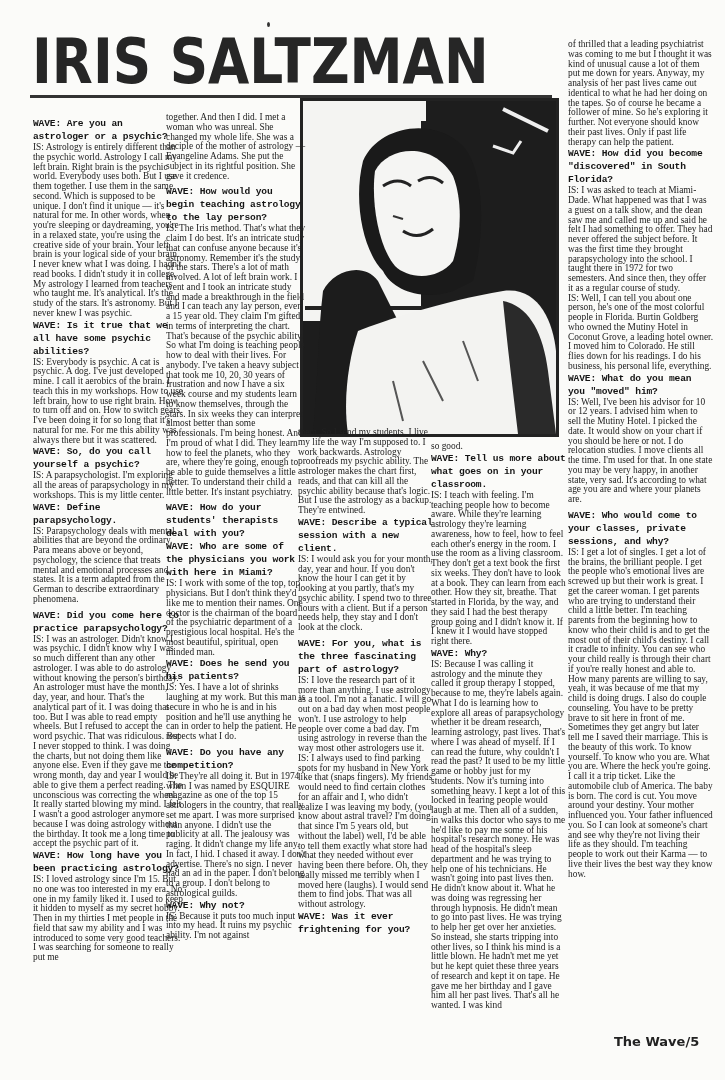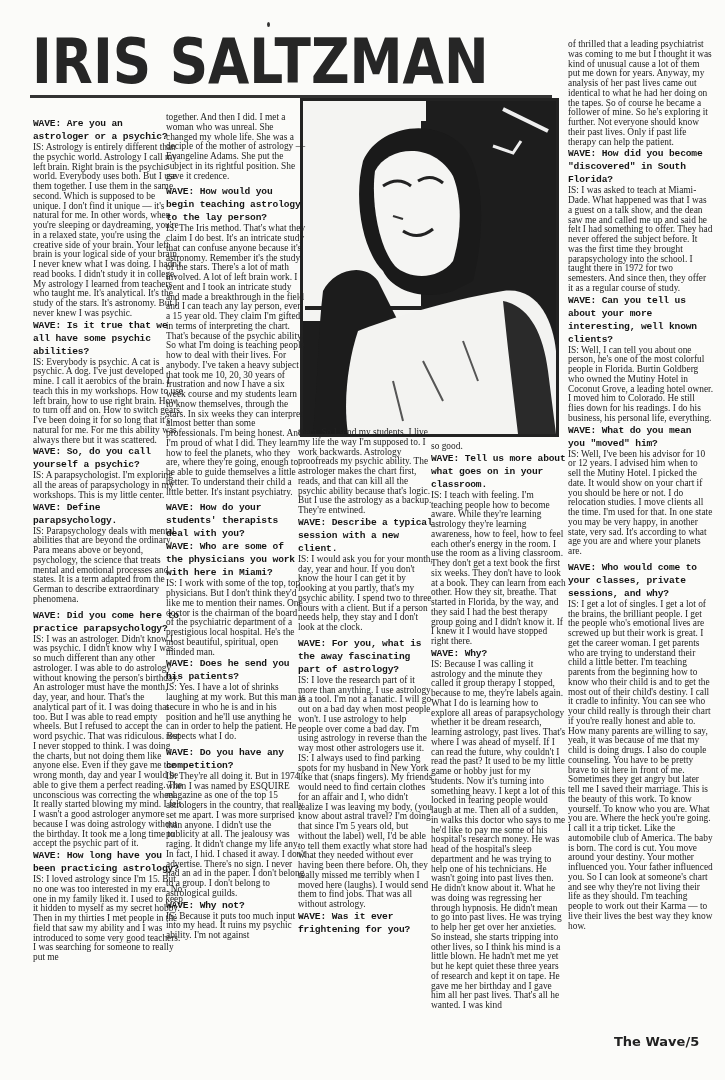--- a/index.html
+++ b/index.html
@@ -73,39 +73,38 @@
   <p class="q gap">WAVE: Do you have any competition?</p>
   <p>IS: They're all doing it. But in 1974 when I was named by ESQUIRE magazine as one of the top 15 astrologers in the country, that really set me apart. I was more surprised than anyone. I didn't use the publicity at all. The jealousy was raging. It didn't change my life any. In fact, I hid. I chased it away. I don't advertise. There's no sign. I never had an ad in the paper. I don't belong to a group. I don't belong to astrological guilds.</p>
   <p class="q">WAVE: Why not?</p>
   <p>IS: Because it puts too much input into my head. It ruins my psychic ability. I'm not against</p>
 </div>
 
 <div class="col" id="c3">
   <p>them. So I send my students. I live my life the way I'm supposed to. I work backwards. Astrology proofreads my psychic ability. The astrologer makes the chart first, reads, and that can kill all the psychic ability because that's logic. But I use the astrology as a backup. They're entwined.</p>
   <p class="q">WAVE: Describe a typical session with a new client.</p>
   <p>IS: I would ask you for your month, day, year and hour. If you don't know the hour I can get it by looking at you partly, that's my psychic ability. I spend two to three hours with a client. But if a person needs help, they stay and I don't look at the clock.</p>
-  <p class="q gap">WAVE: For you, what is the away fascinating part of astrology?</p>
+  <p class="q gap">WAVE: For you, what is the three fascinating part of astrology?</p>
   <p>IS: I love the research part of it more than anything. I use astrology as a tool. I'm not a fanatic. I will go out on a bad day when most people won't. I use astrology to help people over come a bad day. I'm using astrology in reverse than the way most other astrologers use it.</p>
   <p>IS: I always used to find parking spots for my husband in New York like that (snaps fingers). My friends would need to find certain clothes for an affair and I, who didn't realize I was leaving my body, (you know about astral travel? I'm doing that since I'm 5 years old, but without the label) well, I'd be able to tell them exactly what store had what they needed without ever having been there before. Oh, they really missed me terribly when I moved here (laughs). I would send them to find jobs. That was all without astrology.</p>
   <p class="q">WAVE: Was it ever frightening for you?</p>
 </div>
 
 <div class="col" id="c4">
   <p>so good.</p>
   <p class="q">WAVE: Tell us more about what goes on in your classroom.</p>
   <p>IS: I teach with feeling. I'm teaching people how to become aware. While they're learning astrology they're learning awareness, how to feel, how to feel each other's energy in the room. I use the room as a living classroom. They don't get a text book the first six weeks. They don't have to look at a book. They can learn from each other. How they sit, breathe. That started in Florida, by the way, and they said I had the best therapy group going and I didn't know it. If I knew it I would have stopped right there.</p>
   <p class="q">WAVE: Why?</p>
   <p>IS: Because I was calling it astrology and the minute they called it group therapy I stopped, because to me, they're labels again. What I do is learning how to explore all areas of parapsychology whether it be dream research, learning astrology, past lives. That's where I was ahead of myself. If I can read the future, why couldn't I read the past? It used to be my little game or hobby just for my students. Now it's turning into something heavy. I kept a lot of this locked in fearing people would laugh at me. Then all of a sudden, in walks this doctor who says to me he'd like to pay me some of his hospital's research money. He was head of the hospital's sleep department and he was trying to help one of his technicians. He wasn't going into past lives then. He didn't know about it. What he was doing was regressing her through hypnosis. He didn't mean to go into past lives. He was trying to help her get over her anxieties. So instead, she starts tripping into other lives, so I think his mind is a little blown. He hadn't met me yet but he kept quiet these three years of research and kept it on tape. He gave me her birthday and I gave him all her past lives. That's all he wanted. I was kind</p>
 </div>
 
 <div class="col" id="c5">
   <p>of thrilled that a leading psychiatrist was coming to me but I thought it was kind of unusual cause a lot of them put me down for years. Anyway, my analysis of her past lives came out identical to what he had her doing on the tapes. So of course he became a follower of mine. So he's exploring it further. Not everyone should know their past lives. Only if past life therapy can help the patient.</p>
   <p class="q">WAVE: How did you become "discovered" in South Florida?</p>
   <p>IS: I was asked to teach at Miami-Dade. What happened was that I was a guest on a talk show, and the dean saw me and called me up and said he felt I had something to offer. They had never offered the subject before. It was the first time they brought parapsychology into the school. I taught there in 1972 for two semesters. And since then, they offer it as a regular course of study.</p>
-  <p class="q">WAVE: Can you tell us about your more interesting, well known clients?</p>
   <p>IS: Well, I can tell you about one person, he's one of the most colorful people in Florida. Burtin Goldberg who owned the Mutiny Hotel in Coconut Grove, a leading hotel owner. I moved him to Colorado. He still flies down for his readings. I do his business, his personal life, everything.</p>
   <p class="q">WAVE: What do you mean you "moved" him?</p>
   <p>IS: Well, I've been his advisor for 10 or 12 years. I advised him when to sell the Mutiny Hotel. I picked the date. It would show on your chart if you should be here or not. I do relocation studies. I move clients all the time. I'm used for that. In one state you may be very happy, in another state, very sad. It's according to what age you are and where your planets are.</p>
   <p class="q gap">WAVE: Who would come to your classes, private sessions, and why?</p>
   <p>IS: I get a lot of singles. I get a lot of the brains, the brilliant people. I get the people who's emotional lives are screwed up but their work is great. I get the career woman. I get parents who are trying to understand their child a little better. I'm teaching parents from the beginning how to know who their child is and to get the most out of their child's destiny. I call it cradle to infinity. You can see who your child really is through their chart if you're really honest and able to. How many parents are willing to say, yeah, it was because of me that my child is doing drugs. I also do couple counseling. You have to be pretty brave to sit here in front of me. Sometimes they get angry but later tell me I saved their marriage. This is the beauty of this work. To know yourself. To know who you are. What you are. Where the heck you're going. I call it a trip ticket. Like the automobile club of America. The baby is born. The cord is cut. You move around your destiny. Your mother influenced you. Your father influenced you. So I can look at someone's chart and see why they're not living their life as they should. I'm teaching people to work out their Karma — to live their lives the best way they know how.</p>
 </div>
 
 <div class="footer">The Wave/5</div>
 <div class="speck" style="left:267px;top:22px;width:3px;height:5px;"></div>
 

